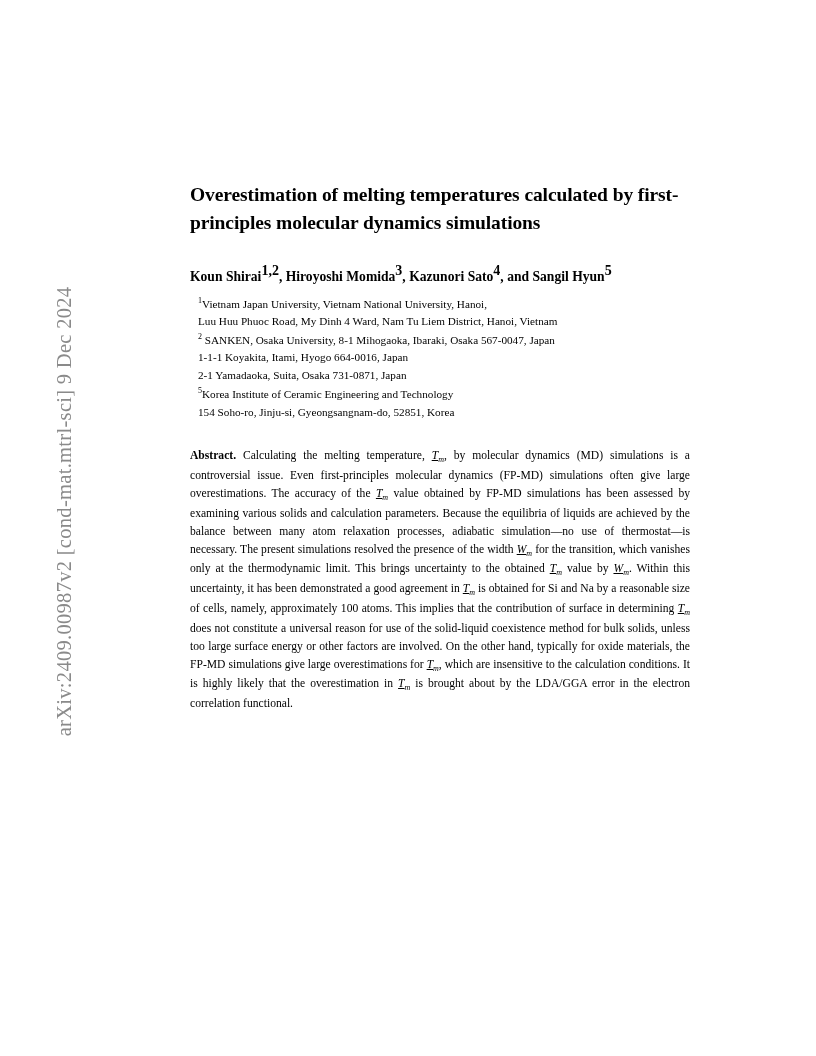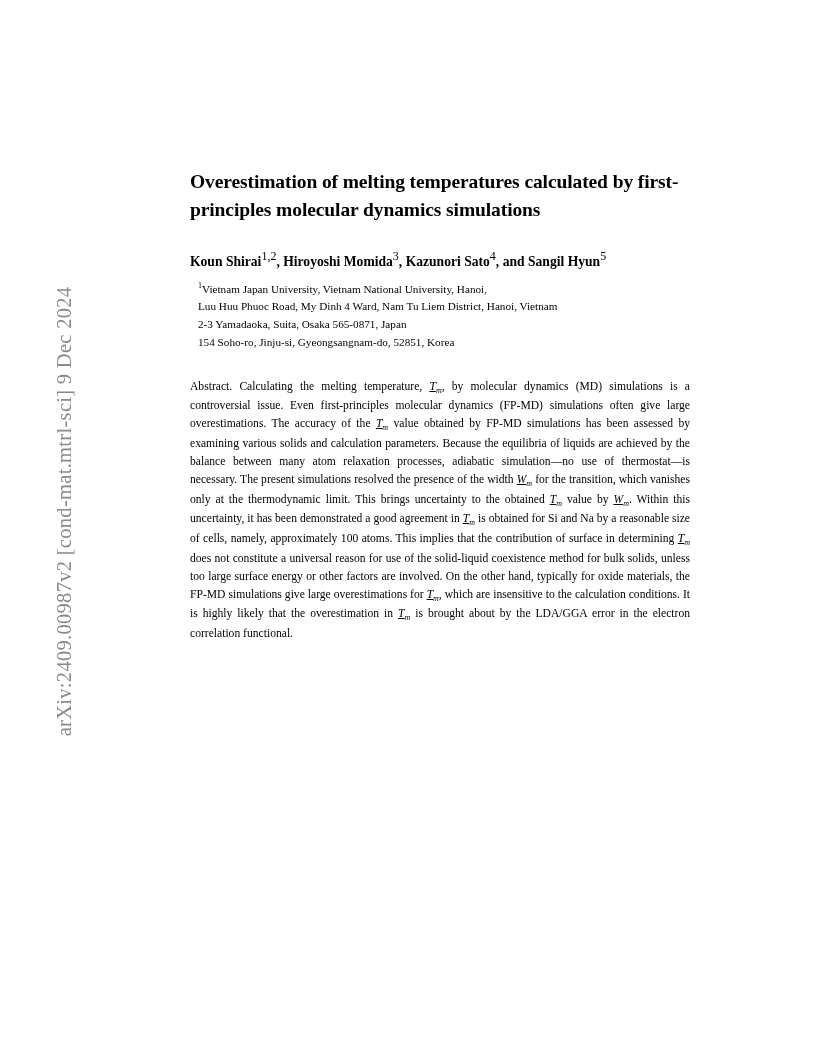--- a/index.html
+++ b/index.html
@@ -28,77 +28,80 @@
     font-family: "Liberation Serif", serif;
     font-size: 20.5px;
     letter-spacing: 0.3px;
     color: #8a8a8a;
     white-space: nowrap;
   }
 
   .page {
     position: absolute;
     left: 190px;
-    top: 168px;
+    top: 181px;
     width: 500px;
   }
 
   .title {
     font-size: 19.5px;
     font-weight: bold;
     line-height: 1.42;
     letter-spacing: -0.1px;
     margin: 0 0 26px 0;
   }
 
   .authors {
     font-size: 13.6px;
     font-weight: bold;
     margin: 0 0 9px 0;
     line-height: 1.3;
   }
-  .authors sup { font-weight: normal; font-size: 12px; }
+  .authors sup { font-weight: bold; font-size: 14px; }
 
   .affil {
     font-size: 11.2px;
     line-height: 1.59;
     margin: 8px;
   }
   .affil sup { font-size: 8px; }
 
   .abstract {
     margin-top: 26px;
     font-size: 11.6px;
     line-height: 1.55;
     text-align: justify;
     text-justify: inter-word;
   }
   .abstract .lead {
-    font-weight: normal;
+    font-weight: bold;
   }
   .abstract i { font-style: italic; text-decoration: underline; }
   .abstract sub { font-size: 8px; }
 </style>
 </head>
 <body>
 
 <div class="arxiv-stamp">arXiv:2409.00987v2  [cond-mat.mtrl-sci]  9 Dec 2024</div>
 
 <div class="page">
 
   <h1 class="title">Overestimation of melting temperatures calculated by first-principles molecular dynamics simulations</h1>
 
   <div class="authors">
     Koun Shirai<sup>1,2</sup>, Hiroyoshi Momida<sup>3</sup>, Kazunori Sato<sup>4</sup>, and Sangil Hyun<sup>5</sup>
   </div>
 
   <div class="affil">
     <div><sup>1</sup>Vietnam Japan University, Vietnam National University, Hanoi,</div>
     <div>Luu Huu Phuoc Road, My Dinh 4 Ward, Nam Tu Liem District, Hanoi, Vietnam</div>
-    <div>2-3 Yamadaoka, Suita, Osaka 565-0871, Japan</div>
+    <div><sup>2</sup> SANKEN, Osaka University, 8-1 Mihogaoka, Ibaraki, Osaka 567-0047, Japan</div>
+    <div>1-1-1 Koyakita, Itami, Hyogo 664-0016, Japan</div>
+    <div>2-1 Yamadaoka, Suita, Osaka 731-0871, Japan</div>
+    <div><sup>5</sup>Korea Institute of Ceramic Engineering and Technology</div>
     <div>154 Soho-ro, Jinju-si, Gyeongsangnam-do, 52851, Korea</div>
   </div>
 
   <div class="abstract">
     <span class="lead">Abstract.</span>
     <span>
       Calculating the melting temperature, <i>T<sub>m</sub></i>, by molecular dynamics (MD)
       simulations is a controversial issue. Even first-principles molecular dynamics (FP-MD)
       simulations often give large overestimations. The accuracy of the <i>T<sub>m</sub></i> value obtained by FP-MD
       simulations has been assessed by examining various solids and calculation parameters.

